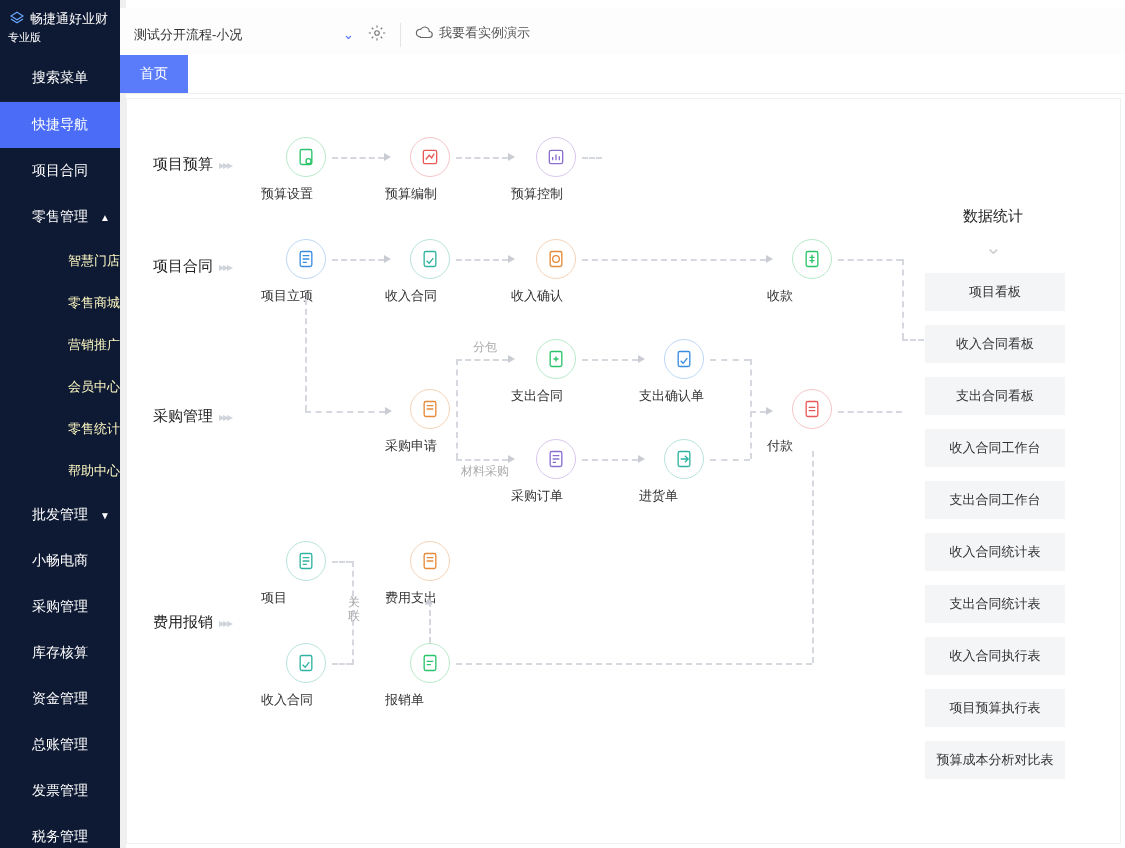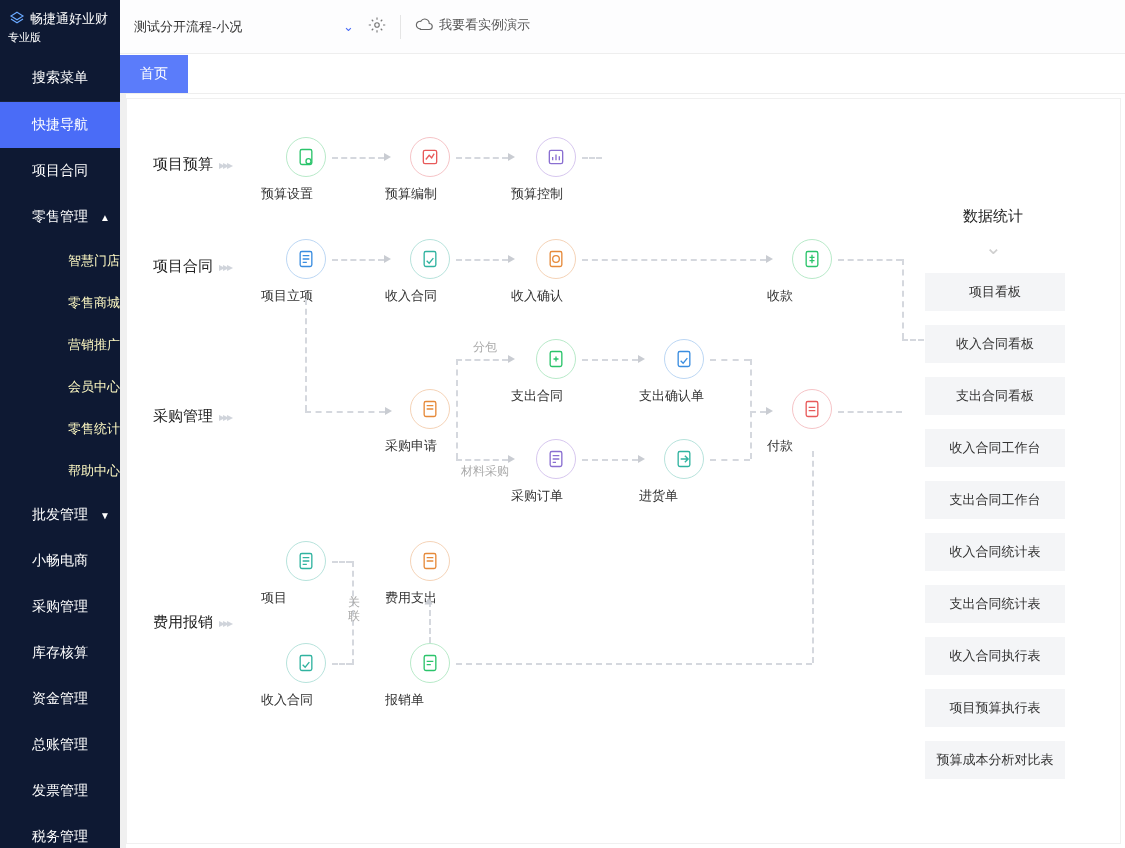--- a/index.html
+++ b/index.html
@@ -12,21 +12,21 @@
 .logo-icon { width: 18px; height: 18px; display: inline-block; }
 .logo-text { font-size: 13px; font-weight: 500; }
 .logo-sub { font-size: 11px; margin-top: 2px; }
 .sidebar-search { padding: 14px 0; text-align: center; font-size: 14px; border-bottom: 1px solid rgba(255,255,255,0.05); }
 .nav-item { padding: 14px 0; text-align: center; font-size: 14px; cursor: pointer; position: relative; }
 .nav-item.active { background: #4a6cf7; }
 .nav-sub { padding: 12px 0; text-align: right; font-size: 13px; cursor: pointer; color: #fef9c3; }
 .nav-item .caret { position: absolute; right: 10px; top: 50%; transform: translateY(-50%); font-size: 10px; }
 
 
-.header { position: absolute; left: 120px; top: 0; right: 0; height: 54px; background: #fdfdfe; border-bottom: 1px solid #eee; display: flex; align-items: center; padding: 0 14px; gap: 14px; }
+.header { position: absolute; left: 120px; top: 8px; right: 0; height: 54px; background: #fdfdfe; border-bottom: 1px solid #eee; display: flex; align-items: center; padding: 0 14px; gap: 14px; }
 .org-select { color: #333; display: flex; align-items: center; gap: 6px; cursor: pointer; min-width: 220px; }
 .org-select .arrow { color: #4a6cf7; }
 .gear-btn { cursor: pointer; color: #666; }
 .divider-v { width: 1px; height: 24px; background: #e5e5e5; }
 .demo-link { display: flex; align-items: flex-start; gap: 6px; color: #555; cursor: pointer; }
 
 
 .tabs { position: absolute; left: 120px; top: 54px; right: 0; height: 40px; background: #fff; border-bottom: 1px solid #eee; display: flex; align-items: flex-end; }
 .tab { padding: 10px 20px; font-size: 14px; cursor: pointer; }
 .tab.active { background: #5b7cfa; color: #fff; }

